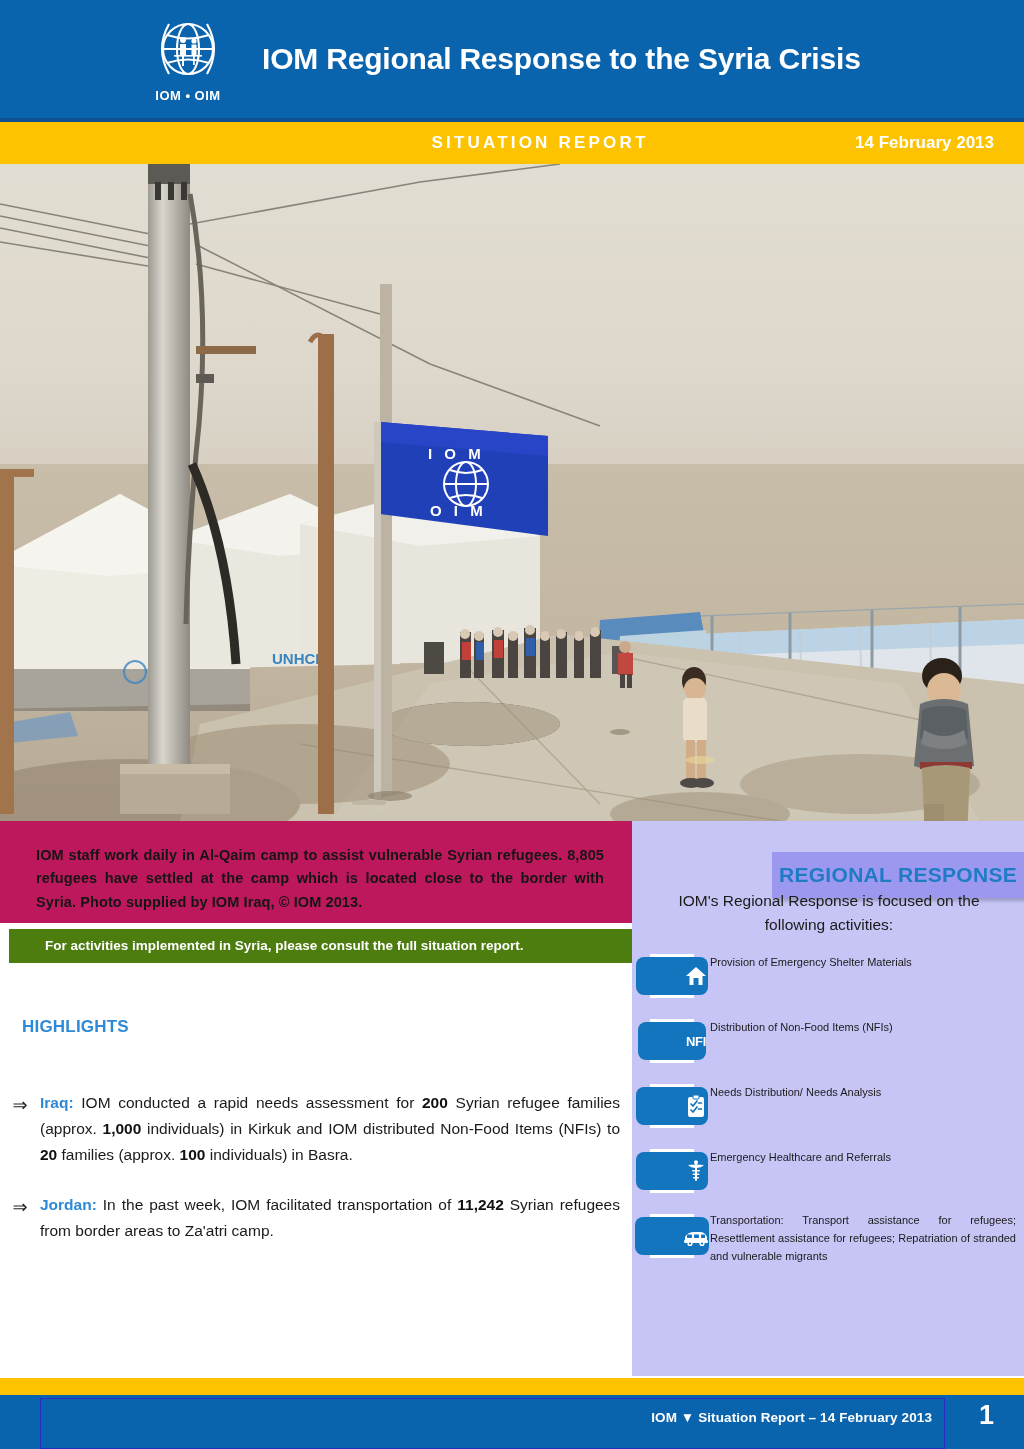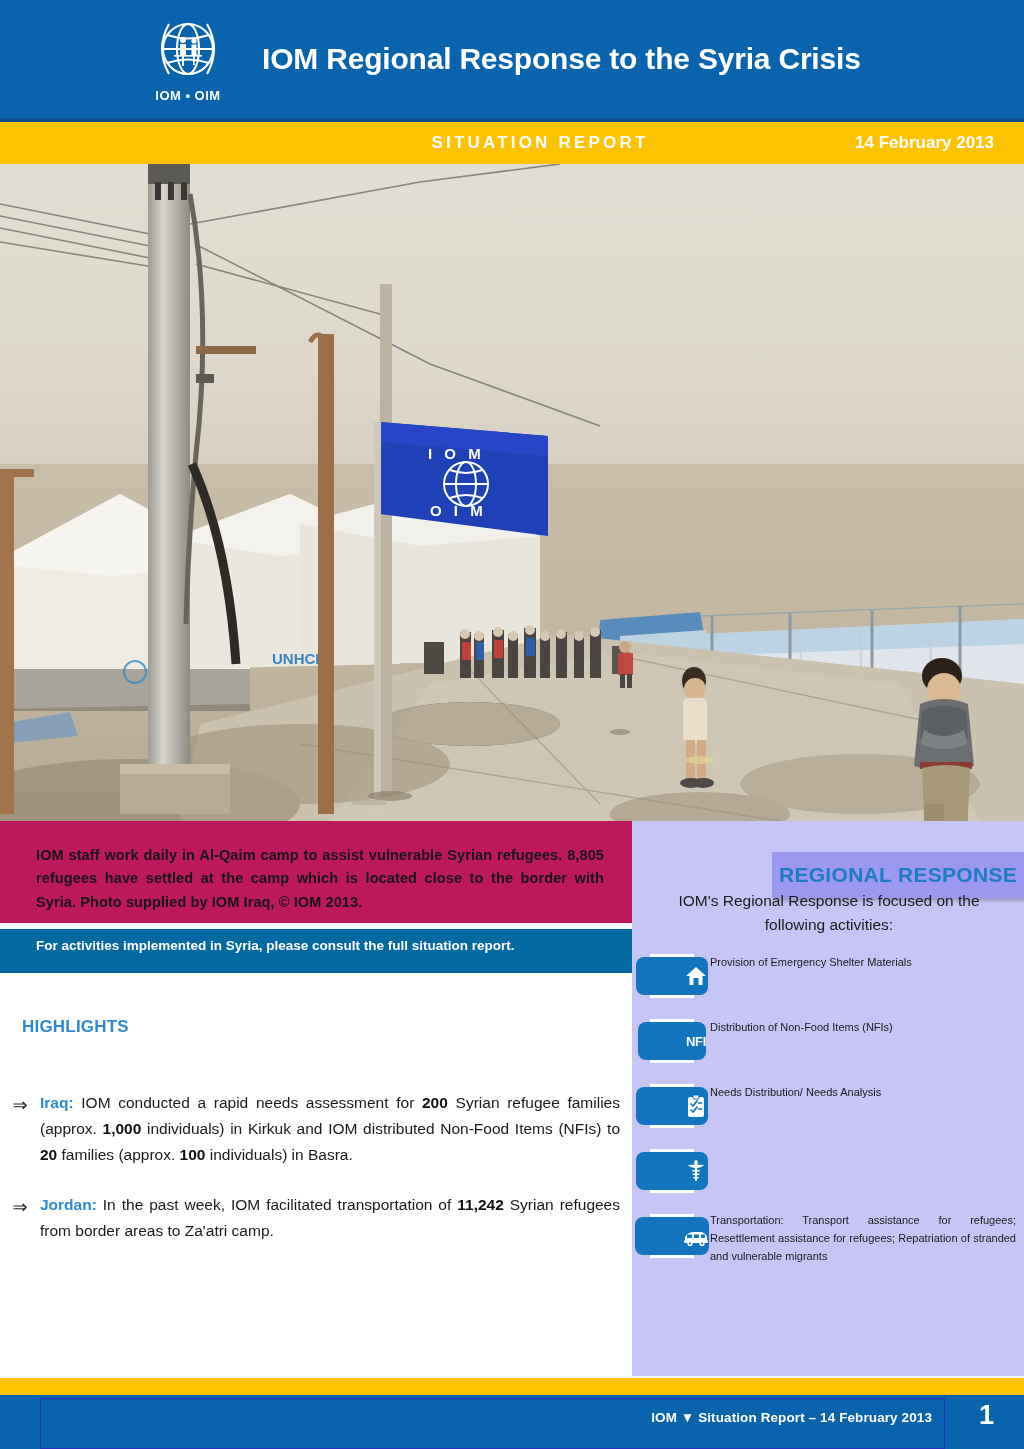--- a/index.html
+++ b/index.html
@@ -106,23 +106,23 @@
     width: 568px;
     color: #151515;
     font-size: 14.5px;
     font-weight: bold;
     line-height: 1.62;
     text-align: justify;
     letter-spacing: 0.1px;
   }
   .note-bar {
     position: absolute;
-    left: 0; top: 929px;
-    width: 632px; height: 44px;
-    background: #0369a1;
+    left: 9px; top: 929px;
+    width: 632px; height: 34px;
+    background: #4d7c0f;
   }
   .note-text {
     position: absolute;
     left: 36px; top: 0;
     line-height: 34px;
     color: #ffffff;
     font-size: 13.5px;
     font-weight: bold;
   }
 
@@ -596,20 +596,21 @@
                 <rect x="11" y="4" width="2" height="18" rx="1"></rect>
                 <circle cx="12" cy="3.2" r="2"></circle>
                 <path d="M4 6 q8 -1 16 0 q-3 3 -8 3 q-5 0 -8 -3 Z"></path>
                 <rect x="8" y="11" width="8" height="1.6" rx="0.8"></rect>
                 <rect x="8.5" y="14.5" width="7" height="1.6" rx="0.8"></rect>
                 <rect x="9" y="18" width="6" height="1.6" rx="0.8"></rect>
               </g>
             </svg>
           </div>
         </div>
+        <div class="act-label">Emergency Healthcare and Referrals</div>
       </div>
       <div class="act-item tall">
         <div class="act-icon">
           <div class="glyph">
             <svg width="26" height="24" viewBox="0 0 26 24">
               <g fill="#ffffff">
                 <path d="M2 13 q3 -5 9 -5 h6 q5 0 7 5 v4 h-22 Z"></path>
                 <rect x="1" y="16" width="24" height="3" rx="1.2"></rect>
               </g>
               <g fill="#1275bd">

